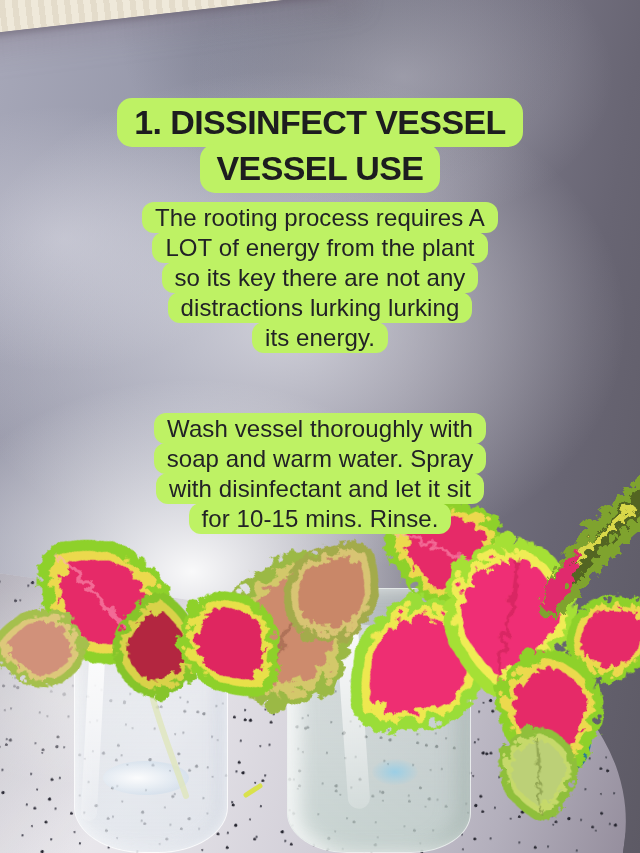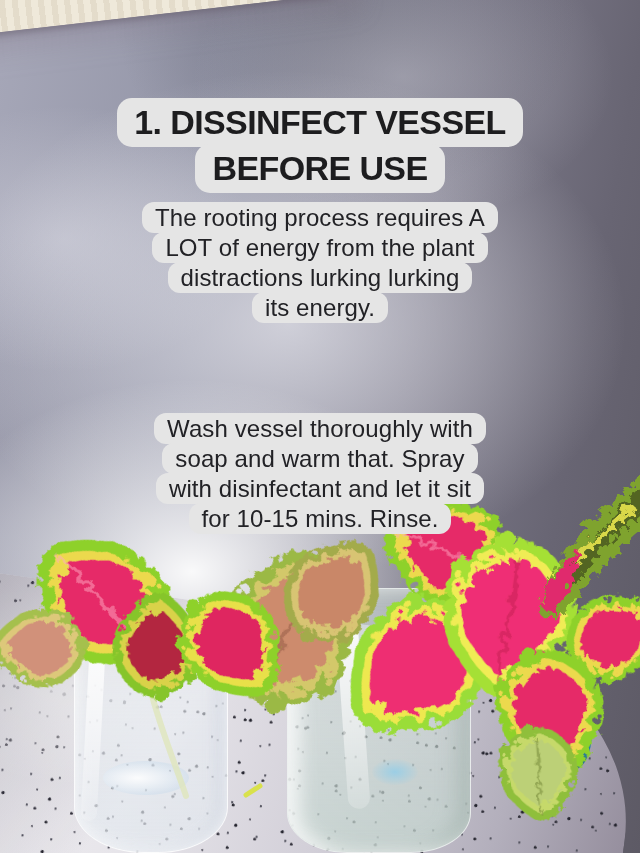--- a/index.html
+++ b/index.html
@@ -94,21 +94,21 @@
     background:radial-gradient(ellipse, rgba(140,205,235,0.75), transparent 75%);}
   .blue-glass{
     position:absolute;left:550px;top:686px;width:42px;height:84px;border-radius:45%;
     background:linear-gradient(170deg,#49b7e0,#1b7fae 68%,#0f5f86);opacity:0.9;
   }
   
   svg.leaves{position:absolute;inset:0;}
   
   .overlay{position:absolute;inset:0;}
   .title-block{position:absolute;top:101px;left:0;right:0;text-align:center;line-height:0;}
-  .hl{display:inline-block;background:#e5e5e5;color:#1d1d1f;}
+  .hl{display:inline-block;background:#bef264;color:#1d1d1f;}
   .hl.title{font-size:34px;font-weight:700;line-height:47px;letter-spacing:-0.6px;
     padding:1px 17px;border-radius:15px;margin-top:-3px;}
   .para{position:absolute;left:0;right:0;text-align:center;}
   .para-1{top:203px;}
   .para-2{top:414px;}
   .line{line-height:0;margin-top:-1px;}
   .hl.body{font-size:24px;font-weight:400;line-height:29px;letter-spacing:0.1px;
     padding:1px 13px;border-radius:12px;color:#222226;}
 </style>
 </head>
@@ -227,31 +227,32 @@
       <path d="M560,570 C580,540 612,510 650,477 L652,499 C626,519 596,547 576,574 C567,585 557,582 560,570 Z" fill="#4a5a1f" opacity="0.85"></path>
       <path d="M540,602 C558,566 592,534 632,504" stroke="#e8e44f" stroke-width="7" fill="none" opacity="0.9"></path>
       <path d="M537,602 C548,572 560,554 576,547 C571,580 558,601 547,612 Z" fill="#e02a6d"></path>
     </g>
   </svg>
 
   <div class="overlay">
 
     <div class="title-block">
       <span class="hl title">1. DISSINFECT VESSEL</span><br>
-      <span class="hl title">BEFORE USE</span>
+      <span class="hl title">VESSEL USE</span>
     </div>
 
     <div class="para para-1">
       <div class="line"><span class="hl body">The rooting process requires A</span></div>
       <div class="line"><span class="hl body">LOT of energy from the plant</span></div>
+      <div class="line"><span class="hl body">so its key there are not any</span></div>
       <div class="line"><span class="hl body">distractions lurking lurking</span></div>
       <div class="line"><span class="hl body">its energy.</span></div>
     </div>
 
     <div class="para para-2">
       <div class="line"><span class="hl body">Wash vessel thoroughly with</span></div>
-      <div class="line"><span class="hl body">soap and warm that. Spray</span></div>
+      <div class="line"><span class="hl body">soap and warm water. Spray</span></div>
       <div class="line"><span class="hl body">with disinfectant and let it sit</span></div>
       <div class="line"><span class="hl body">for 10-15 mins. Rinse.</span></div>
     </div>
 
   </div>
 </div>
 
 </body></html>

